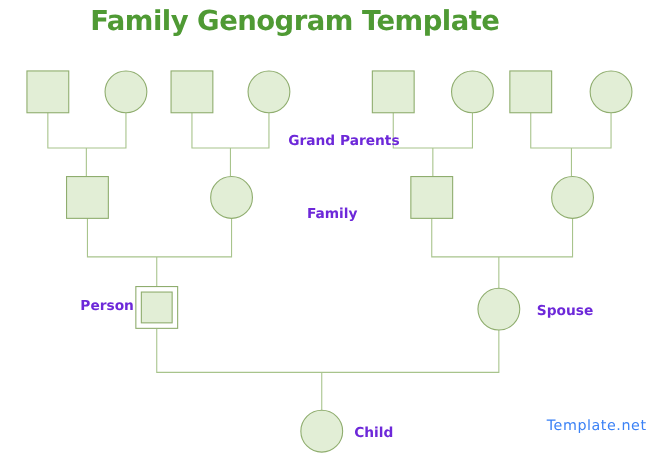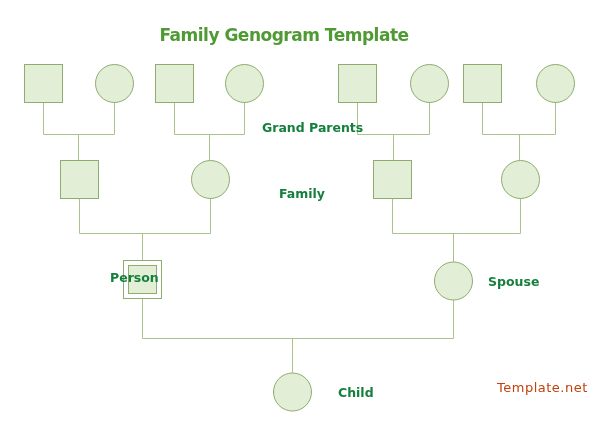--- a/index.html
+++ b/index.html
@@ -13,54 +13,54 @@
     width: 600px;
     height: 423px;
     background: #ffffff;
     overflow: hidden;
   }
   .page-title {
     position: absolute;
     top: 4px;
     left: 0;
     width: 536px;
-    margin: 16px;
+    margin: 0;
     text-align: center;
-    font-size: 17px;
+    font-size: 25px;
     line-height: 30px;
     font-weight: 700;
     color: #4f9a34;
     letter-spacing: -0.5px;
   }
   .diagram-svg {
     position: absolute;
     top: 0;
     left: 0;
   }
   .node-label {
     position: absolute;
     font-size: 12.5px;
     line-height: 15px;
     font-weight: 600;
-    color: #15803d;
+    color: #6d28d9;
     white-space: nowrap;
   }
   .lbl-grand-parents { left: 262px; top: 120px; }
   .lbl-parents       { left: 279px; top: 186px; }
-  .lbl-person        { left: 73px;  top: 270px; margin-left: 37px; }
+  .lbl-person        { left: 73px;  top: 270px; }
   .lbl-spouse        { left: 488px; top: 274px; }
-  .lbl-child         { left: 338px; top: 385px; }
+  .lbl-child         { left: 322px; top: 385px; }
   .watermark {
     position: absolute;
     left: 497px;
     top: 380px;
     font-size: 13px;
     line-height: 16px;
     font-weight: 400;
-    color: #c2410c;
+    color: #3b82f6;
     letter-spacing: 0.5px;
     white-space: nowrap;
   }
   .connector { stroke: #a8c48c; stroke-width: 1; fill: none; }
   .node      { fill: #e2eed6; stroke: #8fad6e; stroke-width: 1; }
   .node-outline { fill: none; stroke: #8fad6e; stroke-width: 1; }
 </style>
 </head>
 <body>
 

